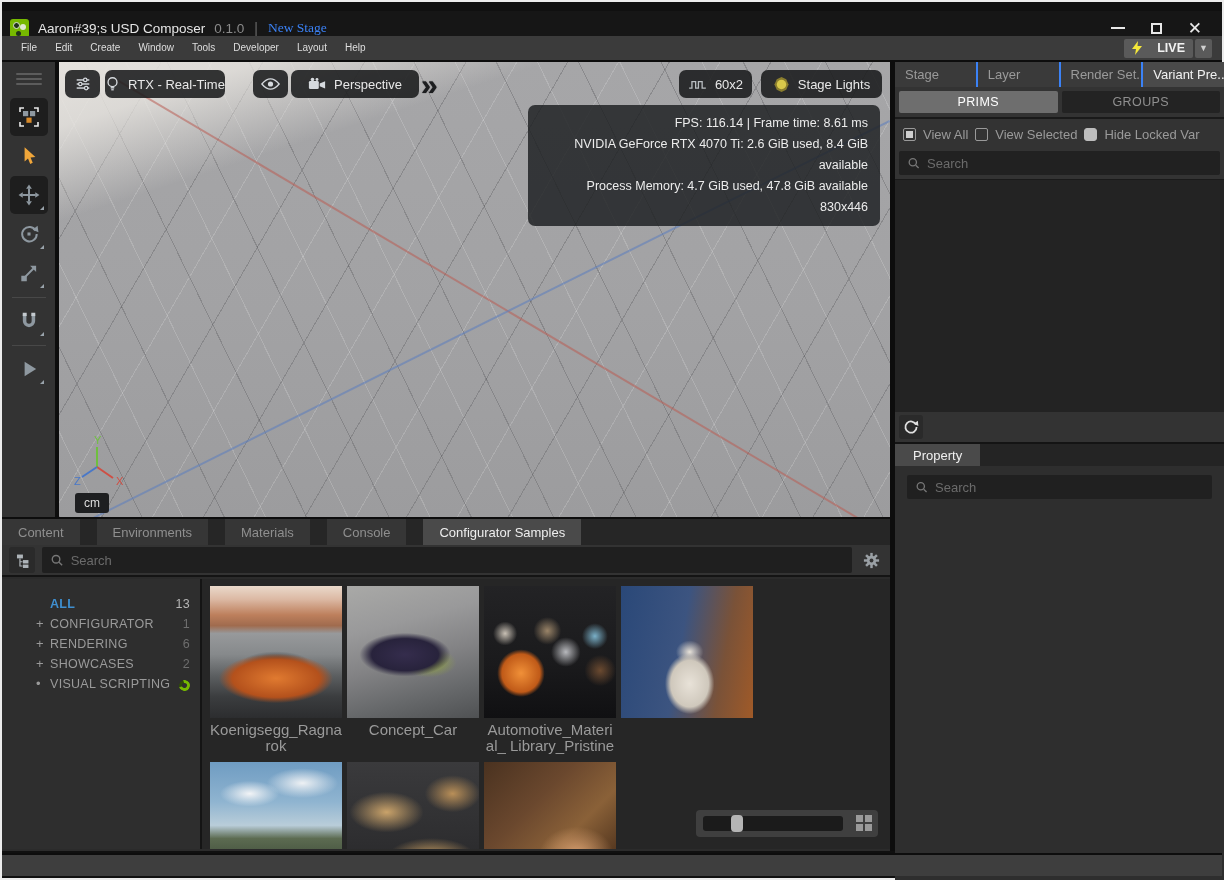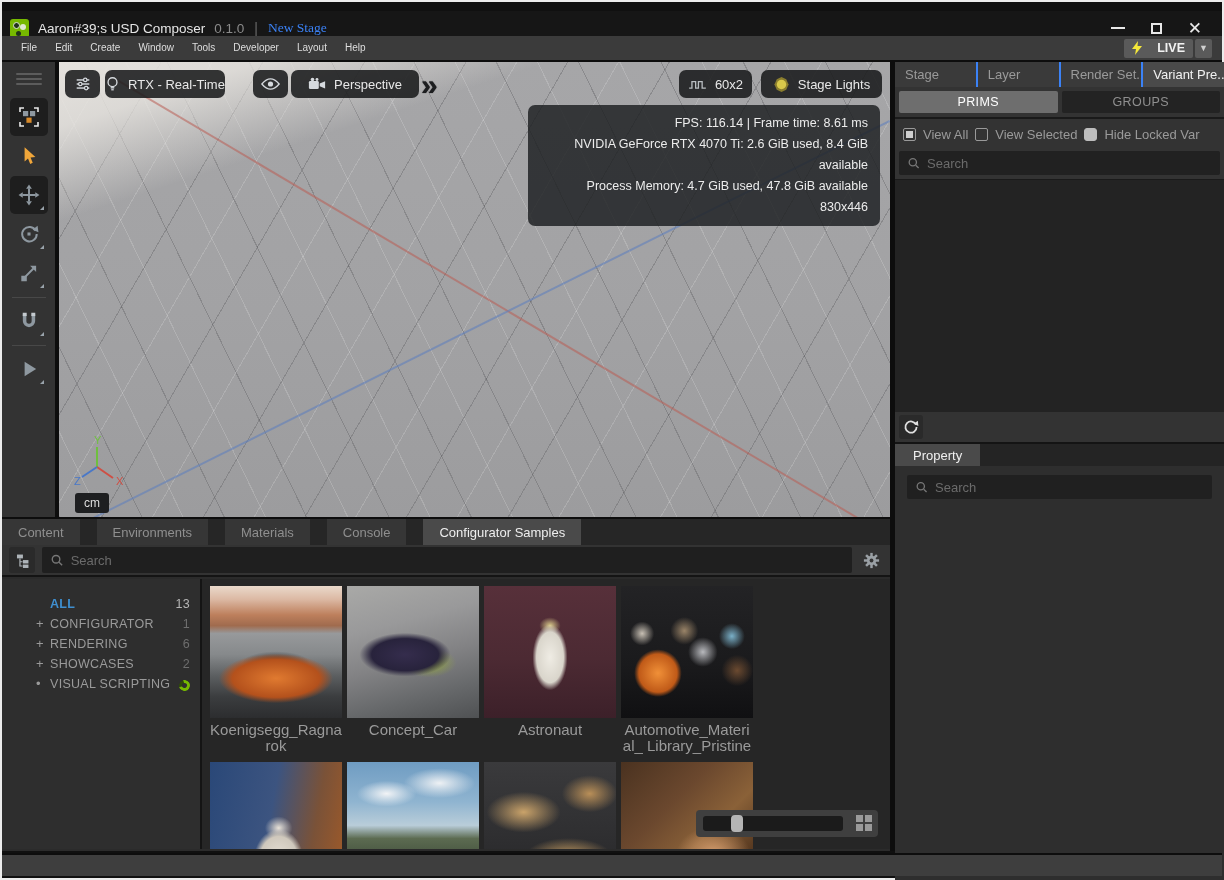--- a/index.html
+++ b/index.html
@@ -454,24 +454,20 @@
             <div class="grid-item">
               <div class="thumb thumb-koenigsegg"></div>
               <div class="g-label">Koenigsegg_Ragnarok</div>
             </div>
 
             <div class="grid-item">
               <div class="thumb thumb-concept"></div>
               <div class="g-label">Concept_Car</div>
             </div>
 
-            <div class="grid-item">
-              <div class="thumb thumb-astronaut"></div>
-              <div class="g-label">Astronaut</div>
-            </div>
 
             <div class="grid-item">
               <div class="thumb thumb-materials"></div>
               <div class="g-label">Automotive_Material_ Library_Pristine</div>
             </div>
 
             <div class="grid-item">
               <div class="thumb thumb-robot"></div>
 
             </div>

